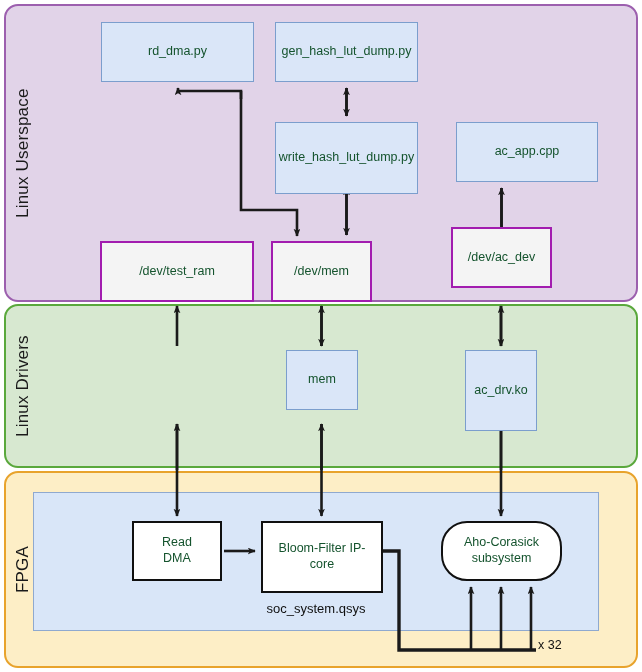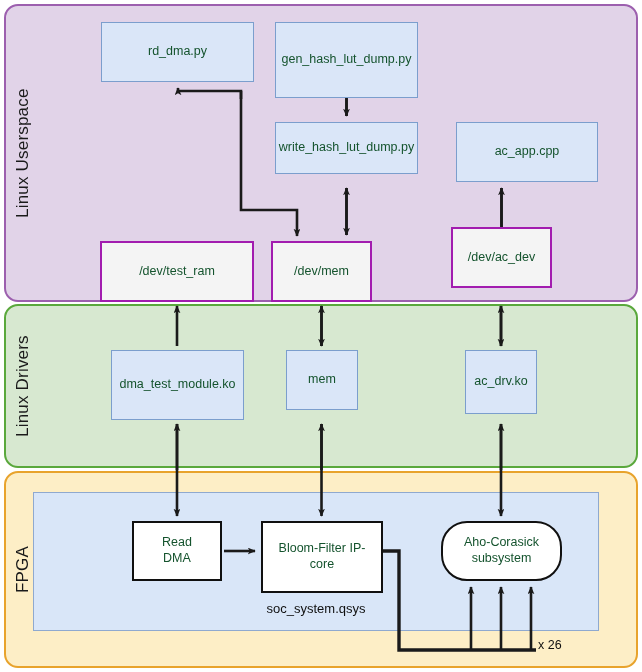--- a/index.html
+++ b/index.html
@@ -144,55 +144,52 @@
       <path d="M383,551 L399,551 L399,650 L536,650" stroke-width="3.4"></path>
       <line x1="471" y1="650" x2="471" y2="587" marker-end="url(#arrowhead)"></line>
       <line x1="501" y1="650" x2="501" y2="587" marker-end="url(#arrowhead)"></line>
       <line x1="531" y1="650" x2="531" y2="587" marker-end="url(#arrowhead)"></line>
     </g>
   </svg>
 
   <div class="node blue" id="node-rd_dma" style="left: 101px; top: 22px; width: 153px; height: 60px;">
       <span>rd_dma.py</span>
     </div>
-  <div class="node blue" id="node-gen_hash_lut_dump" style="left: 275px; top: 22px; width: 143px; height: 76px;">
+  <div class="node blue" id="node-gen_hash_lut_dump" style="left: 275px; top: 22px; width: 143px; height: 60px;">
       <span>gen_hash_lut_dump.py</span>
     </div>
-  <div class="node blue" id="node-write_hash_lut_dump" style="left: 275px; top: 122px; width: 143px; height: 52px;">
+  <div class="node blue" id="node-write_hash_lut_dump" style="left: 275px; top: 122px; width: 143px; height: 72px;">
       <span>write_hash_lut_dump.py</span>
     </div>
   <div class="node blue" id="node-ac_app" style="left: 456px; top: 122px; width: 142px; height: 60px;">
       <span>ac_app.cpp</span>
     </div>
 
   <div class="node grey" id="node-dev_test_ram" style="left: 100px; top: 241px; width: 154px; height: 61px;">
       <span>/dev/test_ram</span>
     </div>
   <div class="node grey" id="node-dev_mem" style="left: 271px; top: 241px; width: 101px; height: 61px;">
       <span>/dev/mem</span>
     </div>
   <div class="node grey" id="node-dev_ac_dev" style="left: 451px; top: 227px; width: 101px; height: 61px;">
       <span>/dev/ac_dev</span>
     </div>
 
-  <div class="node blue" id="node-dma_test_module" style="left: 111px; top: 350px; width: 133px; height: 70px;">
-      <span>dma_test_module.ko</span>
-    </div>
   <div class="node blue" id="node-mem" style="left: 286px; top: 350px; width: 72px; height: 60px;">
       <span>mem</span>
     </div>
-  <div class="node blue" id="node-ac_drv" style="left: 465px; top: 350px; width: 72px; height: 64px;">
+  <div class="node blue" id="node-ac_drv" style="left: 465px; top: 350px; width: 72px; height: 81px;">
       <span>ac_drv.ko</span>
     </div>
 
   <div class="node white" id="node-read_dma" style="left: 132px; top: 521px; width: 90px; height: 60px;">
       <span>Read<br>DMA</span>
     </div>
   <div class="node white" id="node-bloom_filter" style="left: 261px; top: 521px; width: 122px; height: 72px;">
       <span>Bloom-Filter IP-core</span>
     </div>
   <div class="node white" id="node-aho_corasick" style="left: 441px; top: 521px; width: 121px; height: 60px; border-radius: 26px;">
       <span>Aho-Corasick<br>subsystem</span>
     </div>
 
-  <div class="bus-label" id="bus-label" style="left: 538px; top: 638px;">x 26</div>
+  <div class="bus-label" id="bus-label" style="left: 538px; top: 638px;">x 32</div>
 
 </div>
 
 </body></html>

